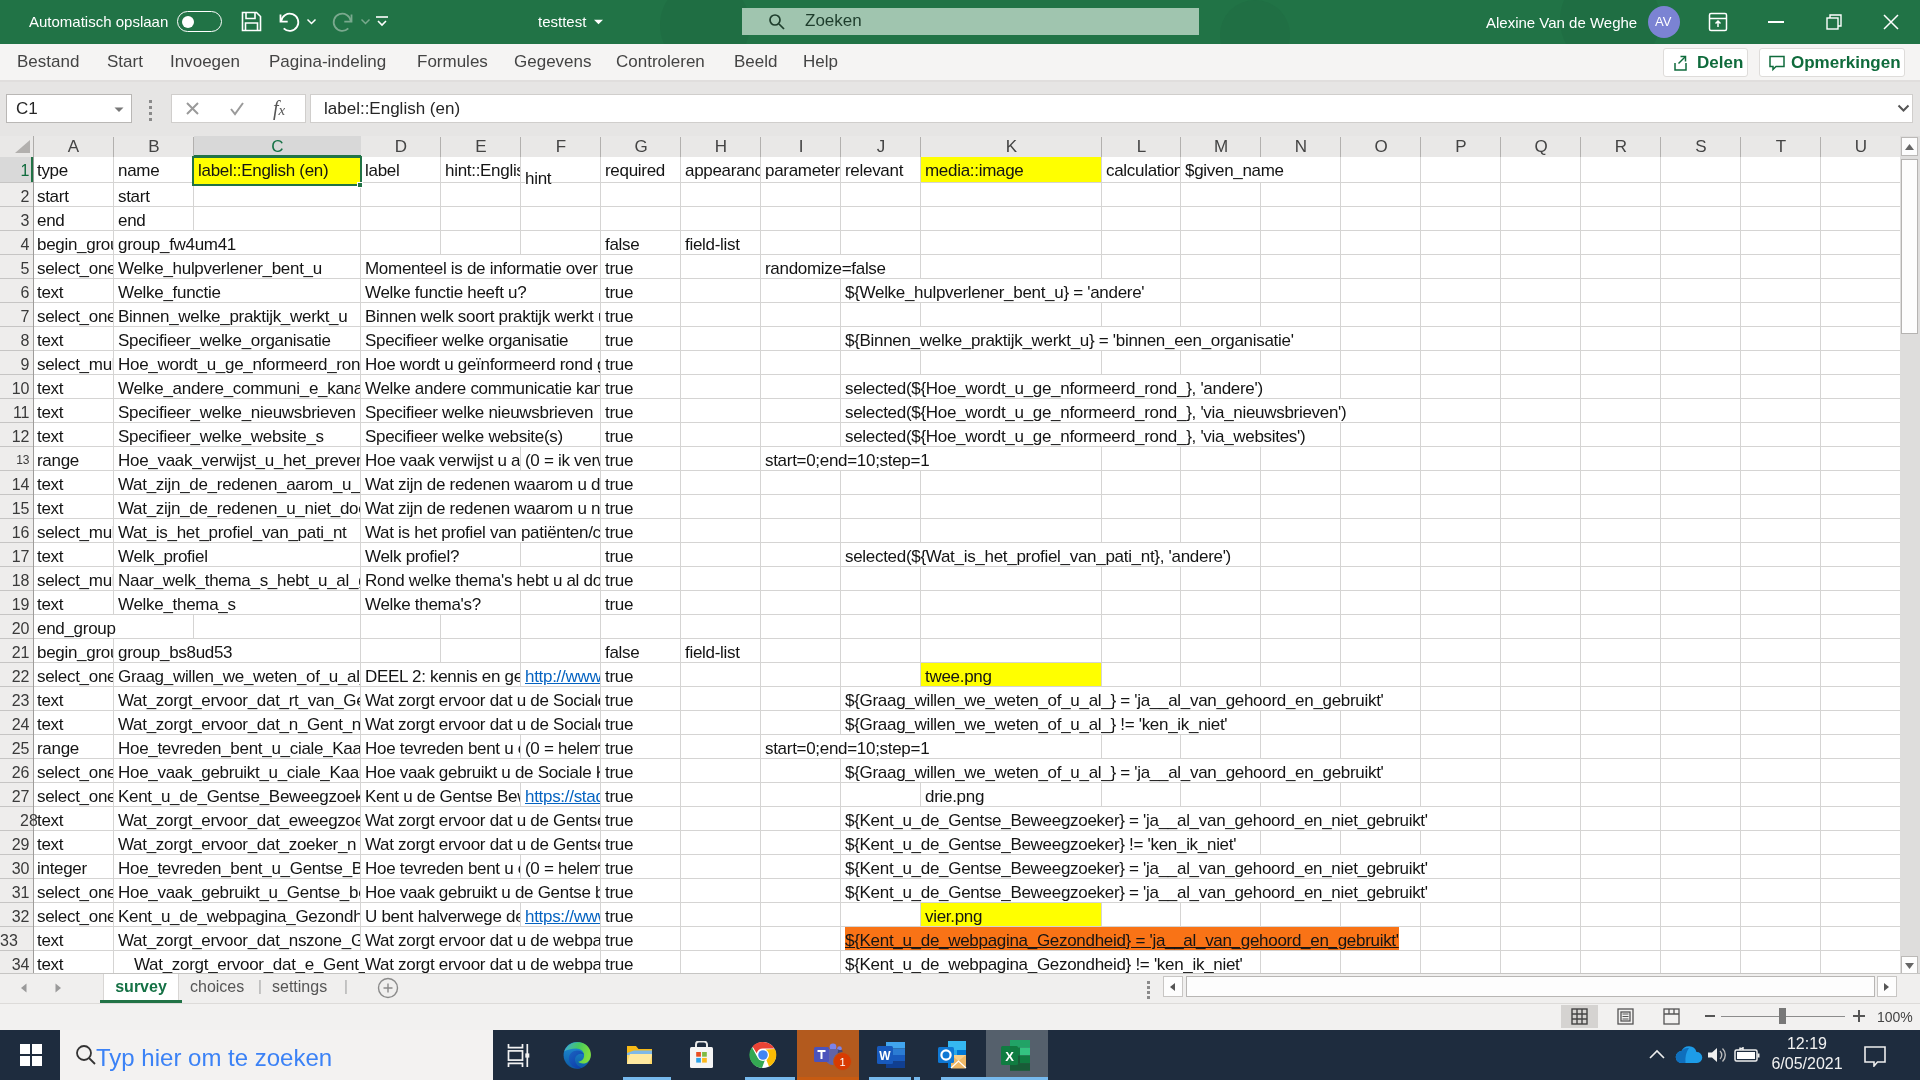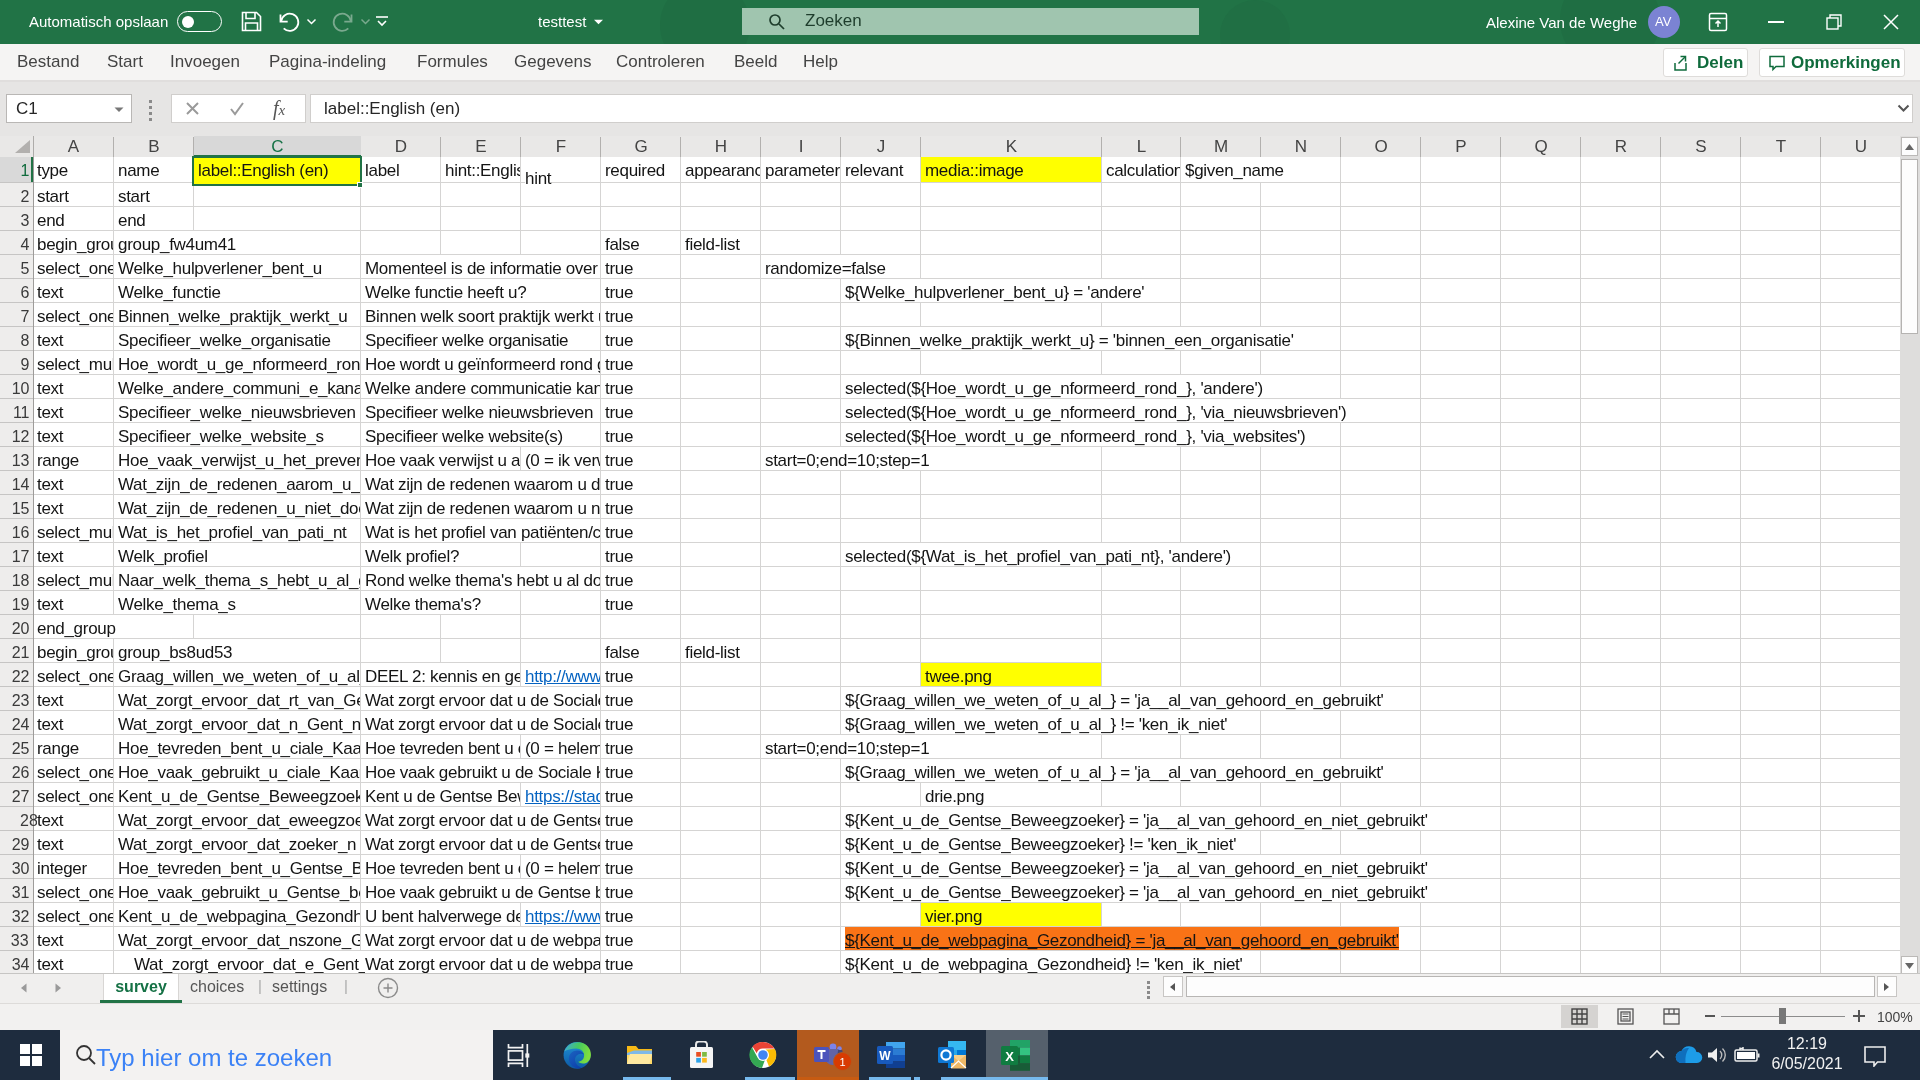--- a/index.html
+++ b/index.html
@@ -242,21 +242,21 @@
 <div class="abs txt" style="left:0;top:170px;width:29.5px;height:23px;line-height:27px;text-align:right;font-size:16px;color:#3a3a3a;">8</div>
 <div class="abs" style="left:0;top:217px;width:33px;height:1px;background:#c6c5c4;"></div>
 <div class="abs txt" style="left:0;top:194px;width:29.5px;height:23px;line-height:27px;text-align:right;font-size:16px;color:#3a3a3a;">9</div>
 <div class="abs" style="left:0;top:241px;width:33px;height:1px;background:#c6c5c4;"></div>
 <div class="abs txt" style="left:0;top:218px;width:29.5px;height:23px;line-height:27px;text-align:right;font-size:16px;color:#3a3a3a;">10</div>
 <div class="abs" style="left:0;top:265px;width:33px;height:1px;background:#c6c5c4;"></div>
 <div class="abs txt" style="left:0;top:242px;width:29.5px;height:23px;line-height:27px;text-align:right;font-size:16px;color:#3a3a3a;">11</div>
 <div class="abs" style="left:0;top:289px;width:33px;height:1px;background:#c6c5c4;"></div>
 <div class="abs txt" style="left:0;top:266px;width:29.5px;height:23px;line-height:27px;text-align:right;font-size:16px;color:#3a3a3a;">12</div>
 <div class="abs" style="left:0;top:313px;width:33px;height:1px;background:#c6c5c4;"></div>
-<div class="abs txt" style="left:0;top:290px;width:29.5px;height:23px;line-height:27px;text-align:right;font-size:16px;color:#3a3a3a;">13</div>
+<div class="abs txt" style="left:0;top:290px;width:29.5px;height:23px;line-height:27px;text-align:right;font-size:12px;color:#3a3a3a;">13</div>
 <div class="abs" style="left:0;top:337px;width:33px;height:1px;background:#c6c5c4;"></div>
 <div class="abs txt" style="left:0;top:314px;width:29.5px;height:23px;line-height:27px;text-align:right;font-size:16px;color:#3a3a3a;">14</div>
 <div class="abs" style="left:0;top:361px;width:33px;height:1px;background:#c6c5c4;"></div>
 <div class="abs txt" style="left:0;top:338px;width:29.5px;height:23px;line-height:27px;text-align:right;font-size:16px;color:#3a3a3a;">15</div>
 <div class="abs" style="left:0;top:385px;width:33px;height:1px;background:#c6c5c4;"></div>
 <div class="abs txt" style="left:0;top:362px;width:29.5px;height:23px;line-height:27px;text-align:right;font-size:16px;color:#3a3a3a;">16</div>
 <div class="abs" style="left:0;top:409px;width:33px;height:1px;background:#c6c5c4;"></div>
 <div class="abs txt" style="left:0;top:386px;width:29.5px;height:23px;line-height:27px;text-align:right;font-size:16px;color:#3a3a3a;">17</div>
 <div class="abs" style="left:0;top:433px;width:33px;height:1px;background:#c6c5c4;"></div>
 <div class="abs txt" style="left:0;top:410px;width:29.5px;height:23px;line-height:27px;text-align:right;font-size:16px;color:#3a3a3a;">18</div>
@@ -282,21 +282,21 @@
 <div class="abs txt" style="left:0;top:650px;width:29.5px;height:23px;line-height:27px;text-align:right;font-size:16px;color:#3a3a3a;padding-left:20px;">28</div>
 <div class="abs" style="left:0;top:697px;width:33px;height:1px;background:#c6c5c4;"></div>
 <div class="abs txt" style="left:0;top:674px;width:29.5px;height:23px;line-height:27px;text-align:right;font-size:16px;color:#3a3a3a;">29</div>
 <div class="abs" style="left:0;top:721px;width:33px;height:1px;background:#c6c5c4;"></div>
 <div class="abs txt" style="left:0;top:698px;width:29.5px;height:23px;line-height:27px;text-align:right;font-size:16px;color:#3a3a3a;">30</div>
 <div class="abs" style="left:0;top:745px;width:33px;height:1px;background:#c6c5c4;"></div>
 <div class="abs txt" style="left:0;top:722px;width:29.5px;height:23px;line-height:27px;text-align:right;font-size:16px;color:#3a3a3a;">31</div>
 <div class="abs" style="left:0;top:769px;width:33px;height:1px;background:#c6c5c4;"></div>
 <div class="abs txt" style="left:0;top:746px;width:29.5px;height:23px;line-height:27px;text-align:right;font-size:16px;color:#3a3a3a;">32</div>
 <div class="abs" style="left:0;top:793px;width:33px;height:1px;background:#c6c5c4;"></div>
-<div class="abs txt" style="left:0;top:770px;width:29.5px;height:23px;line-height:27px;text-align:center;font-size:16px;color:#3a3a3a;padding-left:10px;">33</div>
+<div class="abs txt" style="left:0;top:770px;width:29.5px;height:23px;line-height:27px;text-align:left;font-size:16px;color:#3a3a3a;">33</div>
 
 <div class="abs txt" style="left:0;top:794px;width:29.5px;height:23px;line-height:27px;text-align:right;font-size:16px;color:#3a3a3a;">34</div>
 </div>
 <div class="abs" style="left:921px;top:157px;width:180px;height:25px;background:#ffff00;"></div>
 <div class="abs" style="left:921px;top:663px;width:180px;height:23px;background:#ffff00;"></div>
 <div class="abs" style="left:921px;top:903px;width:180px;height:23px;background:#ffff00;"></div>
 <div class="txt cell" style="left:37px;top:157px;height:25px;line-height:28px;background:#fff;color:#141414;">type</div>
 <div class="txt cell" style="left:118px;top:157px;height:25px;line-height:28px;background:#fff;color:#141414;">name</div>
 <div class="txt cell" style="left:365px;top:157px;height:25px;line-height:28px;background:#fff;color:#141414;">label</div>
 <div class="txt clip cell" style="left:445px;top:157px;height:25px;line-height:28px;width:75px;background:#fff;color:#141414;">hint::English (en)</div>

